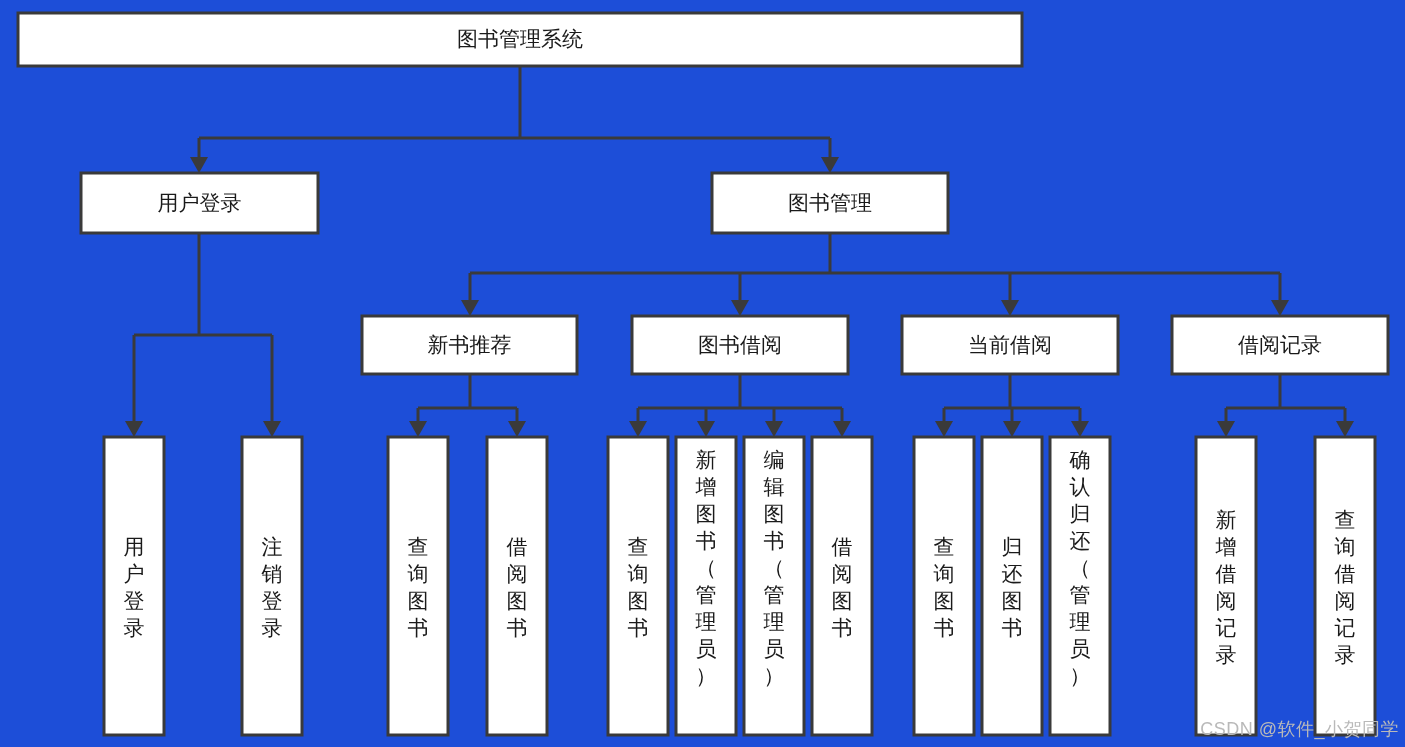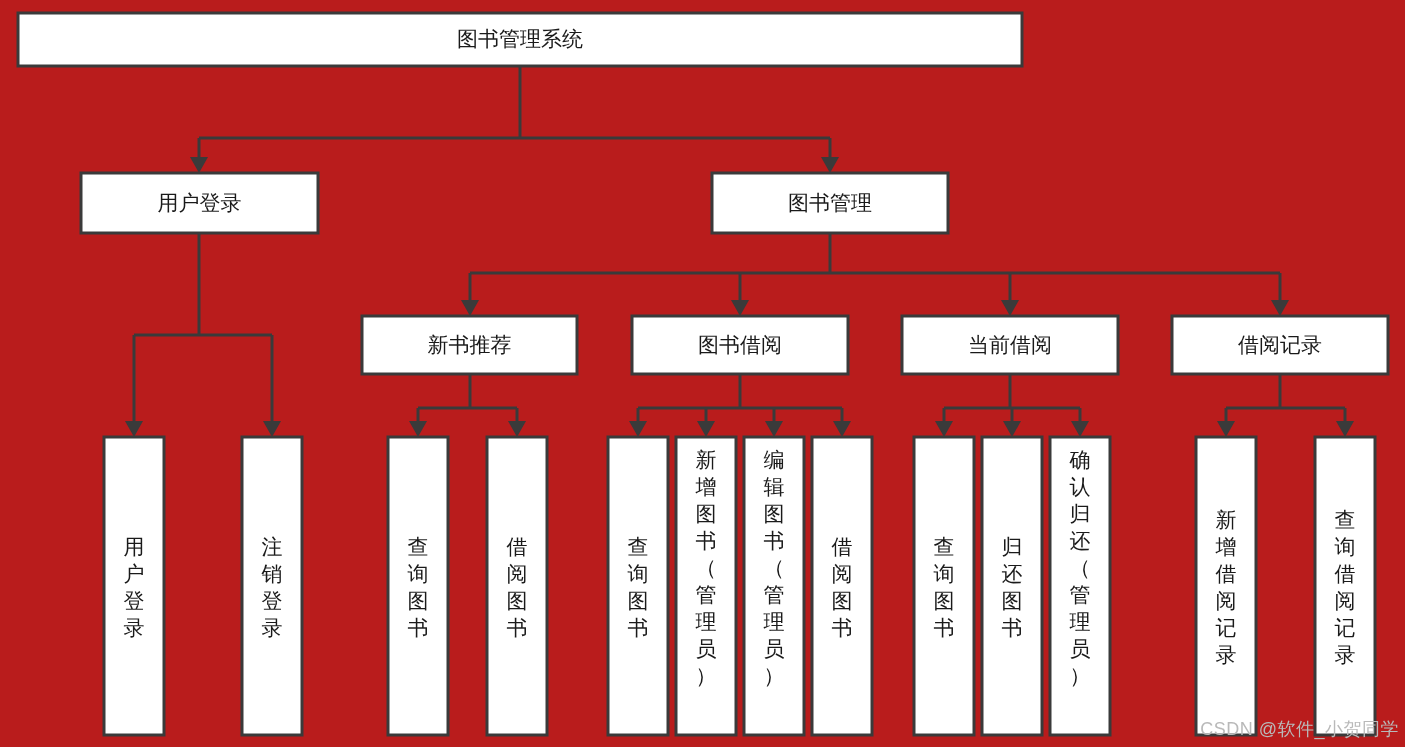--- a/index.html
+++ b/index.html
@@ -8,21 +8,21 @@
     padding: 0;
     background: #ffffff;
   }
   body {
     font-family: "Liberation Sans", "DejaVu Sans", sans-serif;
   }
   #diagram-root {
     position: relative;
     width: 1405px;
     height: 747px;
-    background: #b91c1c;
+    background: #1d4ed8;
     overflow: hidden;
   }
   svg.flow {
     position: absolute;
     top: 0;
     left: 0;
     width: 1405px;
     height: 747px;
     display: block;
   }

